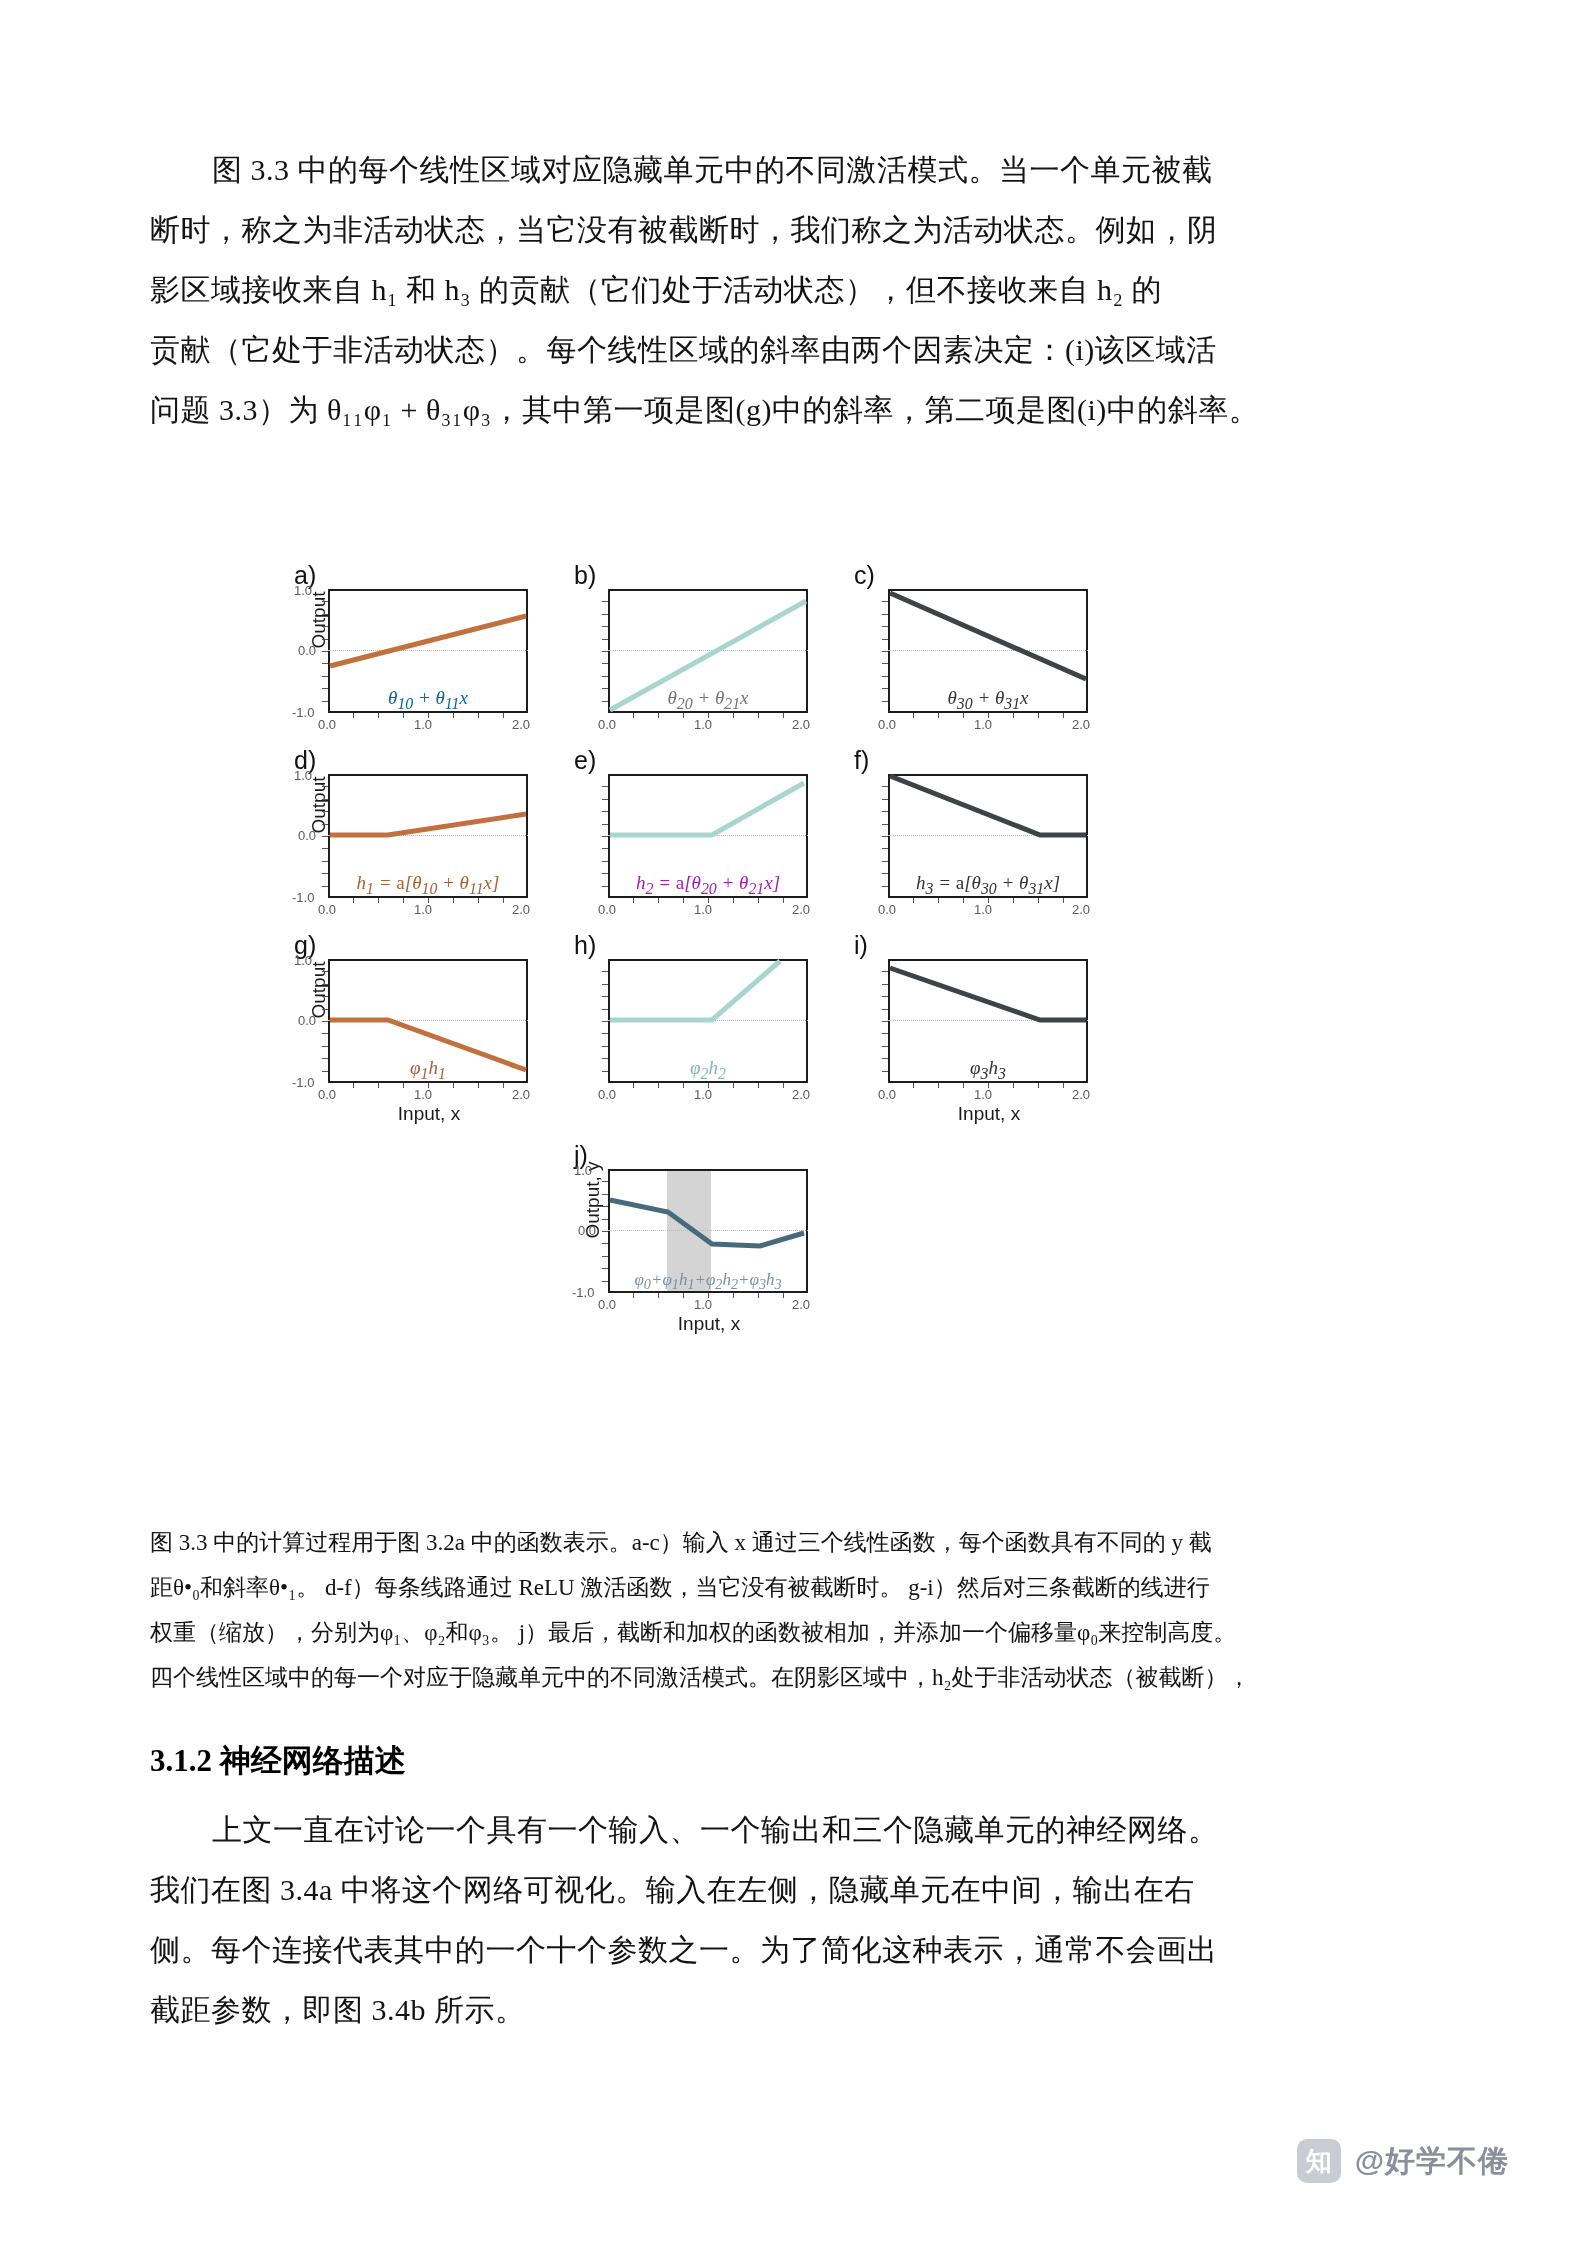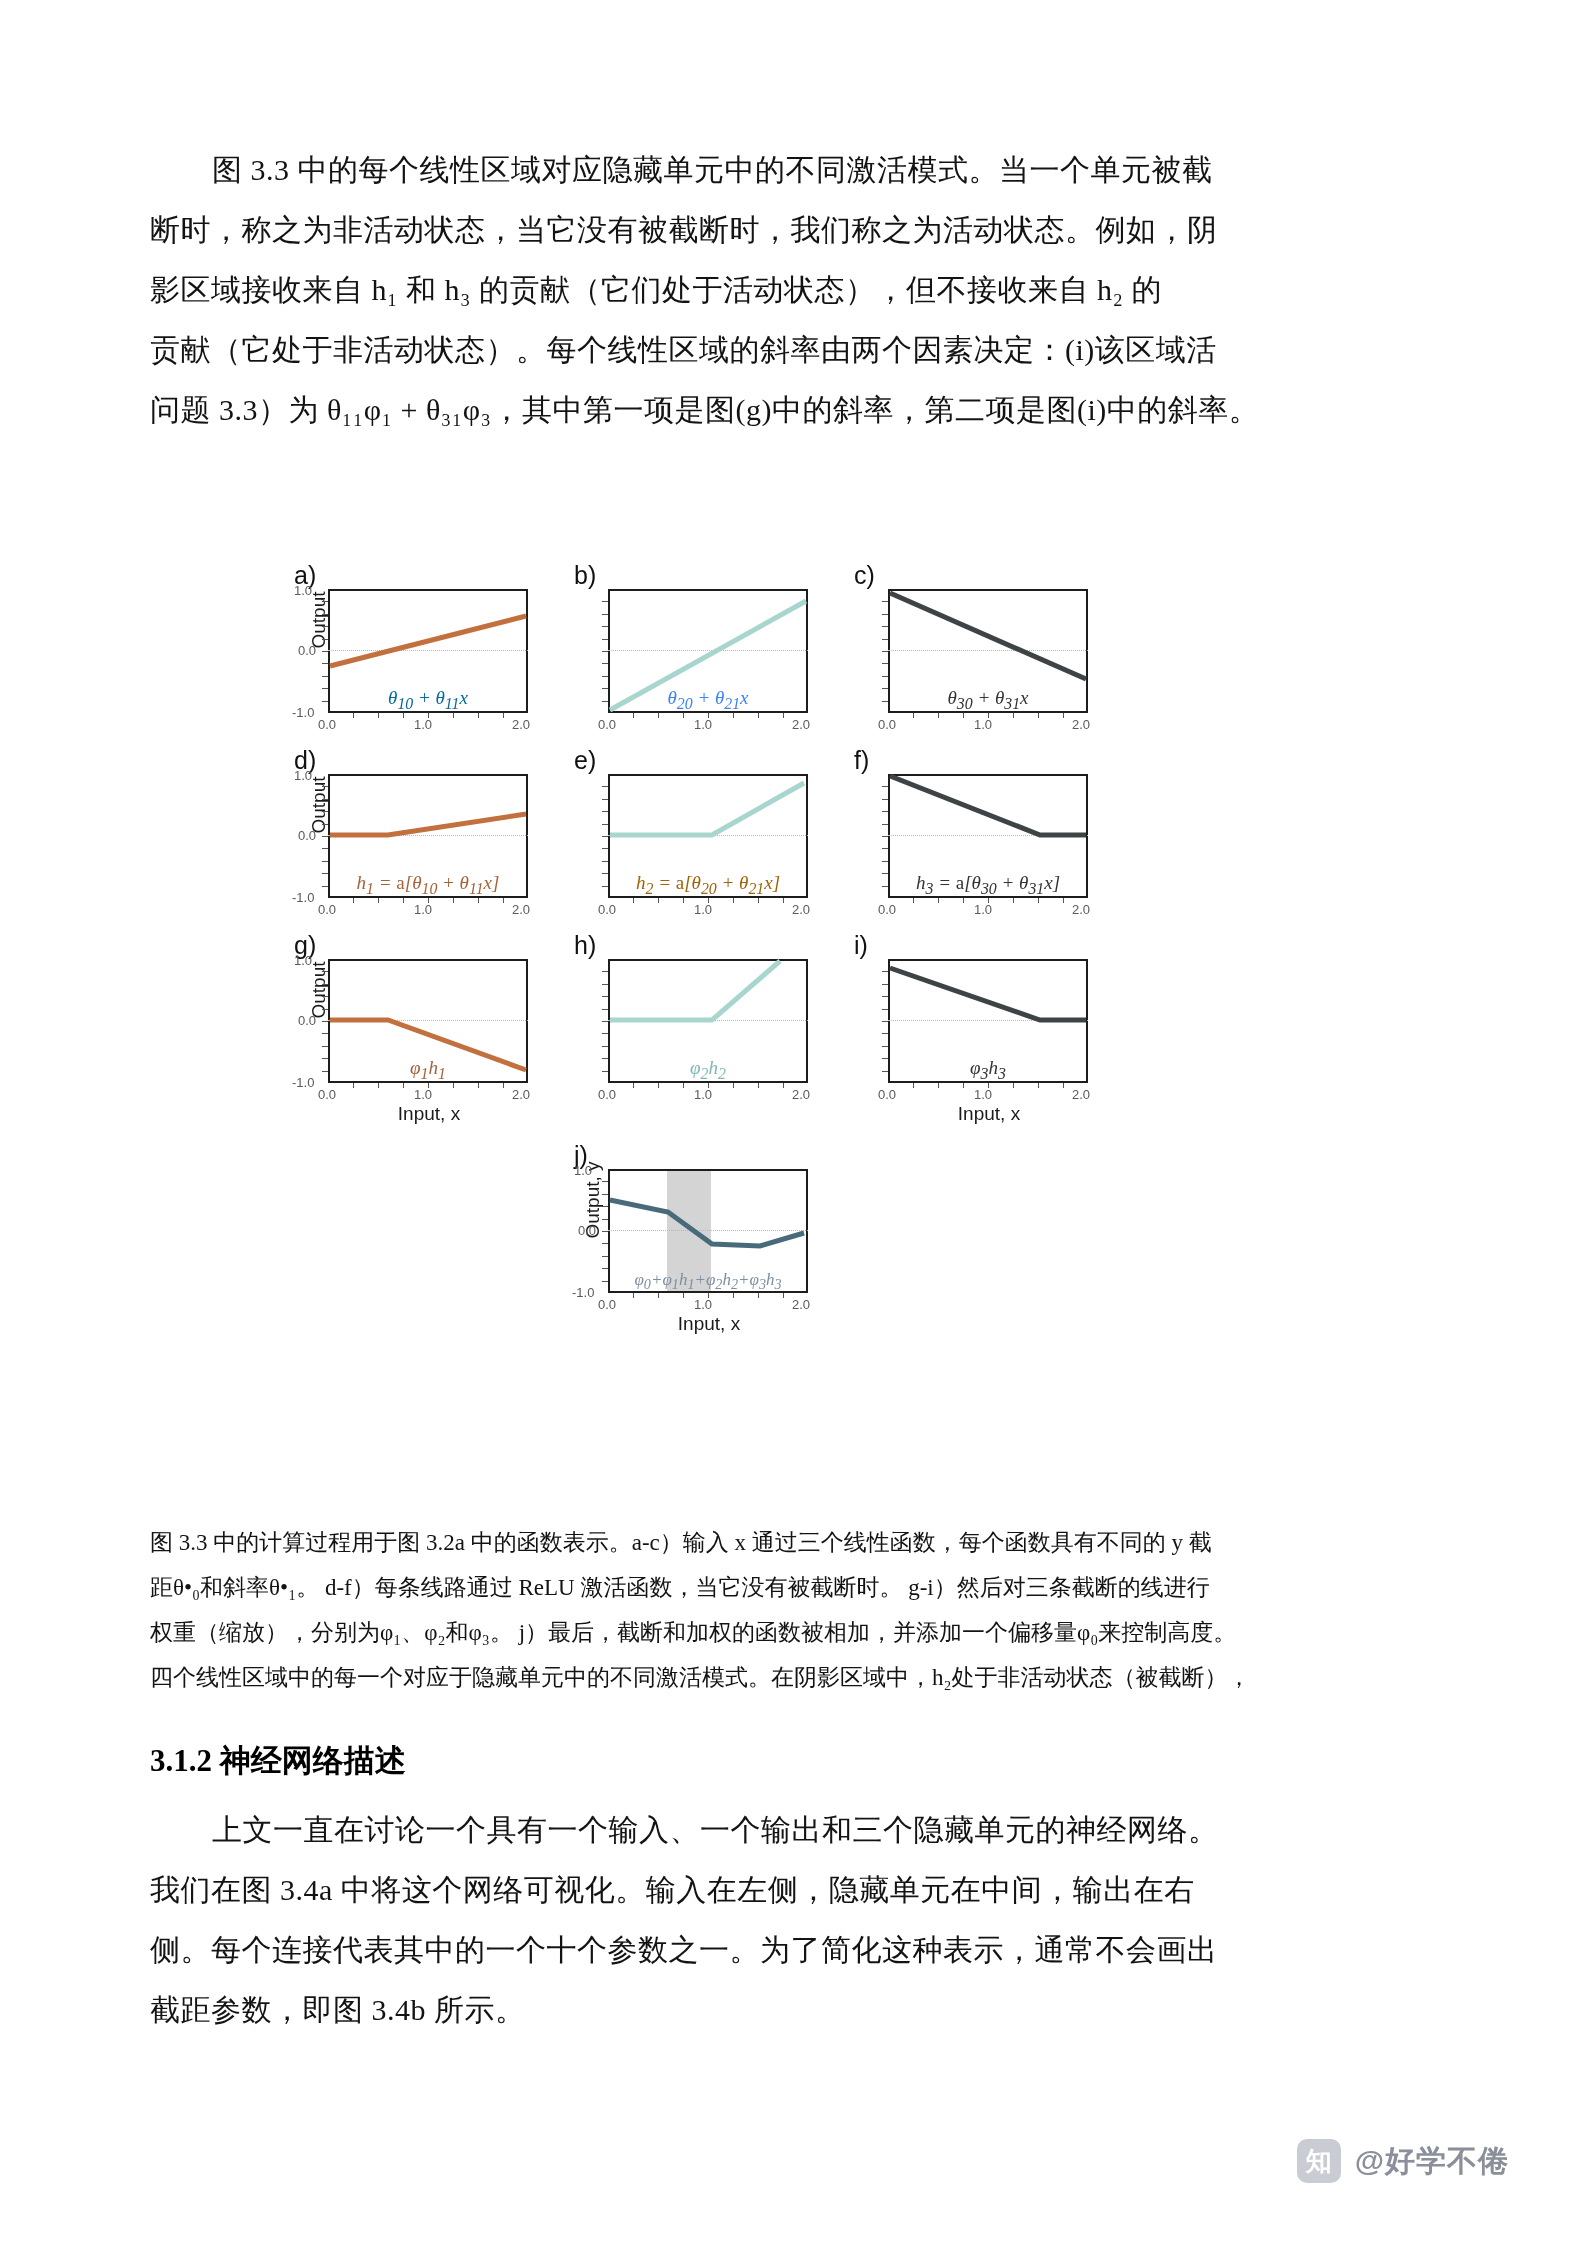--- a/index.html
+++ b/index.html
@@ -144,21 +144,21 @@
           <div class="tick" style="left: 213px; top: 138px; width: 1px; height: 5px;"></div>
         </div>
 
       <div class="panel" style="left:420px;">
         <div class="plabel" style="left:4px;top:-14px;">b)</div>
         <div class="plotbox"></div>
         <div class="zeroline"></div>
         <svg width="200" height="124">
           <polyline points="2,121 198,12" fill="none" stroke="#a8d5cd" stroke-width="5"></polyline>
         </svg>
-        <div class="eqn" style="color:#3b82f6;">θ<sub>20</sub> + θ<sub>21</sub>x</div>
+        <div class="eqn" style="color:#737373;">θ<sub>20</sub> + θ<sub>21</sub>x</div>
         <div class="axlabel xlab-0">0.0</div>
         <div class="axlabel xlab-1">1.0</div>
         <div class="axlabel xlab-2">2.0</div>
       <div class="tick" style="left: 32px; top: 26.4px; width: 6px; height: 1px;"></div>
           <div class="tick" style="left: 32px; top: 38.8px; width: 6px; height: 1px;"></div>
           <div class="tick" style="left: 32px; top: 51.2px; width: 6px; height: 1px;"></div>
           <div class="tick" style="left: 32px; top: 63.6px; width: 6px; height: 1px;"></div>
           <div class="tick" style="left: 32px; top: 76px; width: 6px; height: 1px;"></div>
           <div class="tick" style="left: 32px; top: 88.4px; width: 6px; height: 1px;"></div>
           <div class="tick" style="left: 32px; top: 100.8px; width: 6px; height: 1px;"></div>
@@ -238,21 +238,21 @@
           <div class="tick" style="left: 213px; top: 138px; width: 1px; height: 5px;"></div>
         </div>
 
       <div class="panel" style="left:420px;">
         <div class="plabel" style="left:4px;top:-14px;">e)</div>
         <div class="plotbox"></div>
         <div class="zeroline"></div>
         <svg width="200" height="124">
           <polyline points="2,61 104,61 196,9" fill="none" stroke="#a8d5cd" stroke-width="5"></polyline>
         </svg>
-        <div class="eqn" style="color:#a16207;">h<sub>2</sub> = <span class="up">a</span>[θ<sub>20</sub> + θ<sub>21</sub>x]</div>
+        <div class="eqn" style="color:#a21caf;">h<sub>2</sub> = <span class="up">a</span>[θ<sub>20</sub> + θ<sub>21</sub>x]</div>
         <div class="axlabel xlab-0">0.0</div>
         <div class="axlabel xlab-1">1.0</div>
         <div class="axlabel xlab-2">2.0</div>
       <div class="tick" style="left: 32px; top: 26.4px; width: 6px; height: 1px;"></div>
           <div class="tick" style="left: 32px; top: 38.8px; width: 6px; height: 1px;"></div>
           <div class="tick" style="left: 32px; top: 51.2px; width: 6px; height: 1px;"></div>
           <div class="tick" style="left: 32px; top: 63.6px; width: 6px; height: 1px;"></div>
           <div class="tick" style="left: 32px; top: 76px; width: 6px; height: 1px;"></div>
           <div class="tick" style="left: 32px; top: 88.4px; width: 6px; height: 1px;"></div>
           <div class="tick" style="left: 32px; top: 100.8px; width: 6px; height: 1px;"></div>

